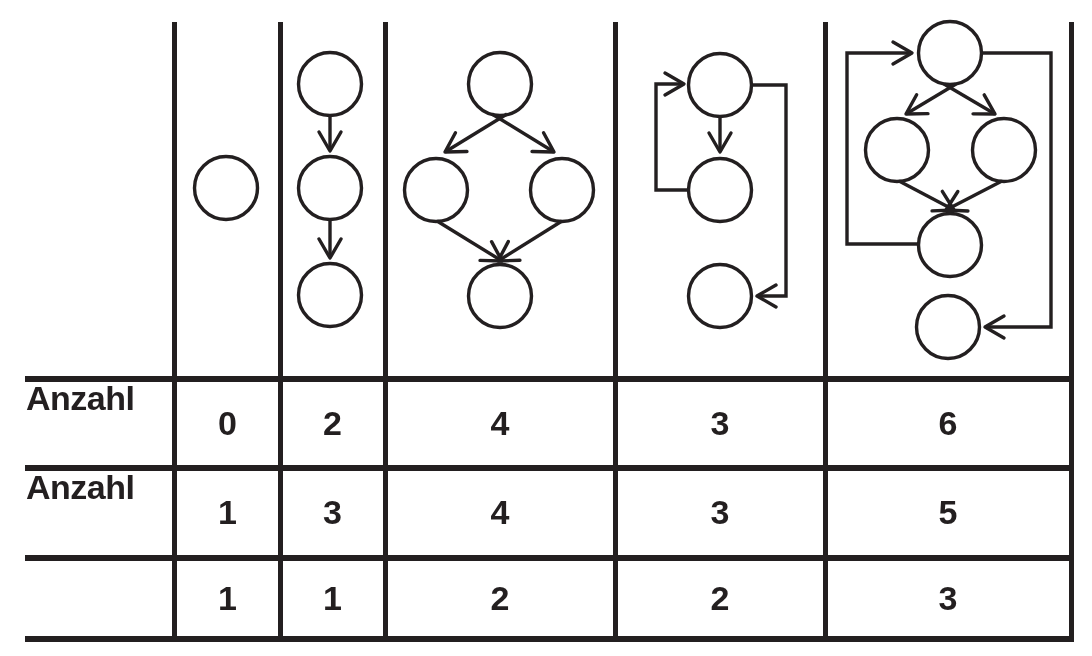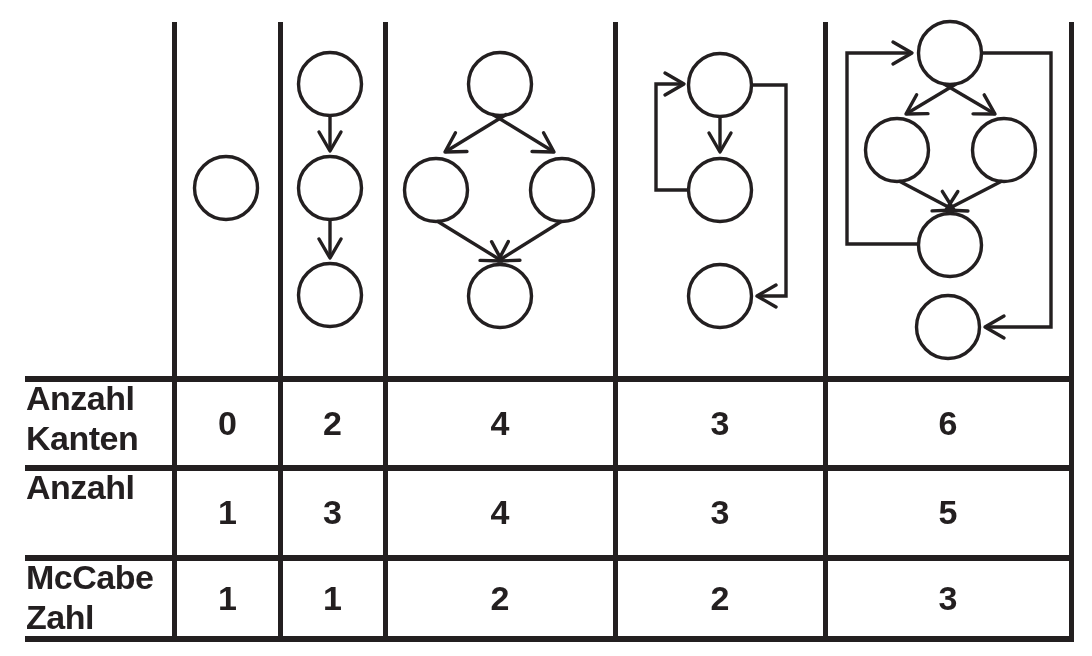--- a/index.html
+++ b/index.html
@@ -94,28 +94,23 @@
           <polyline points="899,181 954,210" fill="none" stroke="#231f20" stroke-width="3.4" stroke-linejoin="miter" marker-end="url(#arrowhead)"></polyline>
           <polyline points="1002,181 946,210" fill="none" stroke="#231f20" stroke-width="3.4" stroke-linejoin="miter" marker-end="url(#arrowhead)"></polyline>
           <polyline points="918,244 847,244 847,53 912,53" fill="none" stroke="#231f20" stroke-width="3.4" stroke-linejoin="miter" marker-end="url(#arrowhead)"></polyline>
           <polyline points="982,53 1051,53 1051,327 985,327" fill="none" stroke="#231f20" stroke-width="3.4" stroke-linejoin="miter" marker-end="url(#arrowhead)"></polyline>
         </g>
       </g>
   </svg>
 
   <div class="rowlabel l1">
     <div>Anzahl</div>
-    <div>Kanten</div>
   </div>
   <div class="rowlabel l2">
     <div>Anzahl</div>
-  </div>
-  <div class="rowlabel l3">
-    <div>McCabe</div>
-    <div>Zahl</div>
   </div>
 
   <div class="cell c1 r1">0</div>
   <div class="cell c2 r1">2</div>
   <div class="cell c3 r1">4</div>
   <div class="cell c4 r1">3</div>
   <div class="cell c5 r1">6</div>
 
   <div class="cell c1 r2">1</div>
   <div class="cell c2 r2">3</div>

